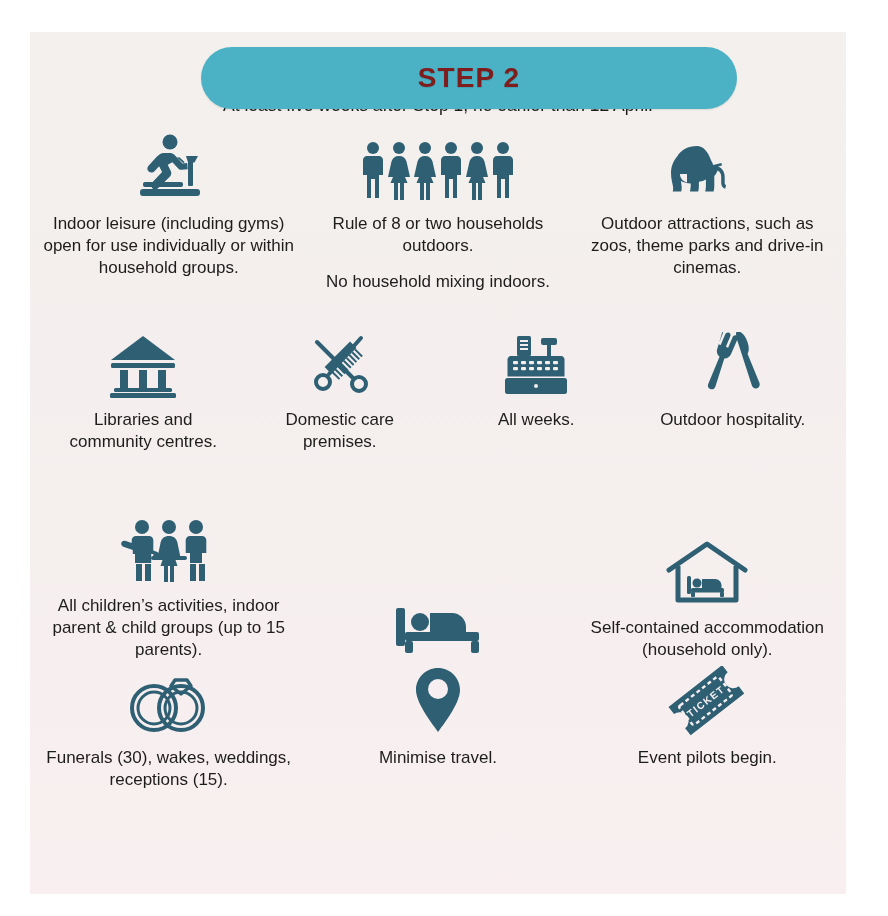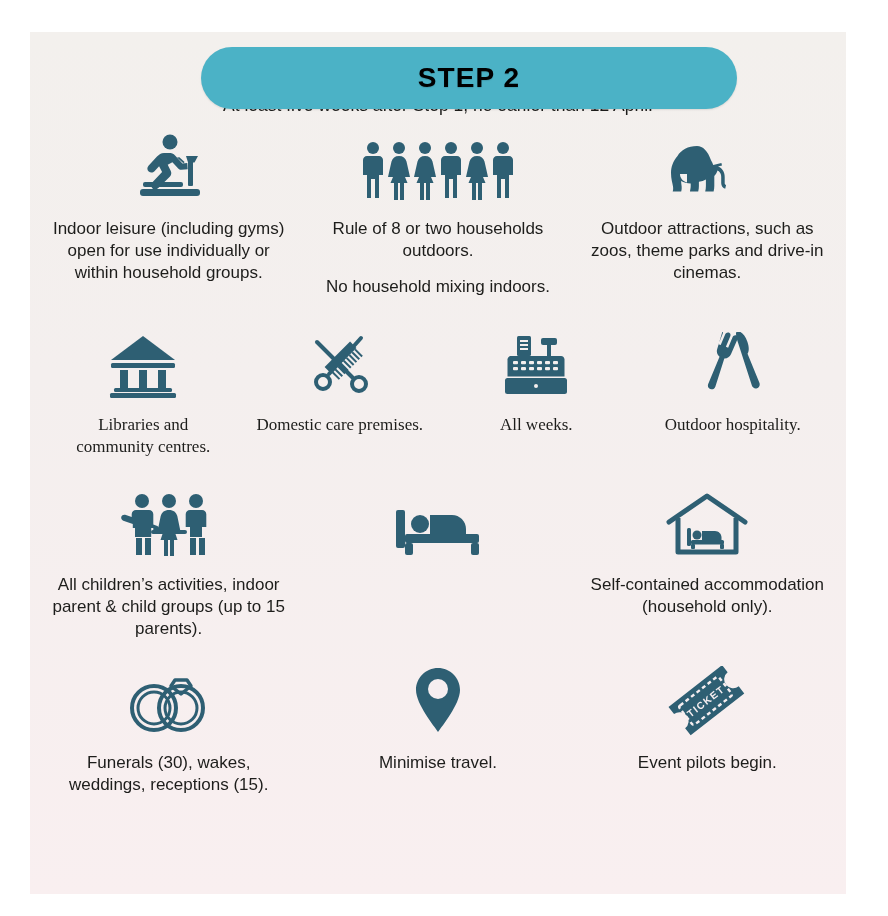--- a/index.html
+++ b/index.html
@@ -40,21 +40,21 @@
     height: 62px;
     background: #4bb2c6;
     border-radius: 31px;
     display: flex;
     align-items: center;
     justify-content: center;
     box-shadow: 0 1px 2px rgba(0,0,0,0.10);
     z-index: 5;
   }
   .banner-title {
-    color: #000000;
+    color: #7f1d1d;
     font-size: 28px;
     font-weight: bold;
     letter-spacing: 1.1px;
     text-shadow: 0 1px 1px rgba(0,0,0,0.12);
   }
 
   .subtitle {
     position: absolute;
     left: 0;
     top: 63px;
@@ -70,21 +70,21 @@
     top: 98px;
     width: 816px;
   }
 
   .row {
     display: flex;
     width: 816px;
     box-sizing: border-box;
   }
   .row-1 { padding: 0 4px; }
-  .row-2 { padding: 0 15px; font-family: Liberation Serif, serif; }
+  .row-2 { padding: 0 15px; }
   .row-3 { padding: 0 4px; }
   .row-4 { padding: 0 4px; }
 
   .cell {
     flex: 1 1 0;
     display: flex;
     flex-direction: column;
     align-items: center;
     box-sizing: border-box;
     padding: 0 6px;
@@ -98,27 +98,27 @@
     margin-bottom: 8px;
   }
   .icon-box svg { display: block; }
 
   .caption {
     text-align: center;
     font-size: 17px;
     line-height: 1.30;
     color: #1d1d1b;
   }
-  .caption .para { margin: 8px; }
+  .caption .para { margin: 3px; }
   .caption .para + .para { margin-top: 14px; text-align: center; }
 
   
   .row-1 { height: 196px; }
   .row-2 { height: 160px; }
-  .row-3 { height: 178px; }
+  .row-3 { height: 178px; align-items: flex-end; }
   .row-4 { height: 200px; }
 
   .row-2 .caption { font-size: 17px; }
 </style>
 </head>
 <body>
 
 <div id="stage">
   <div class="panel">
 

